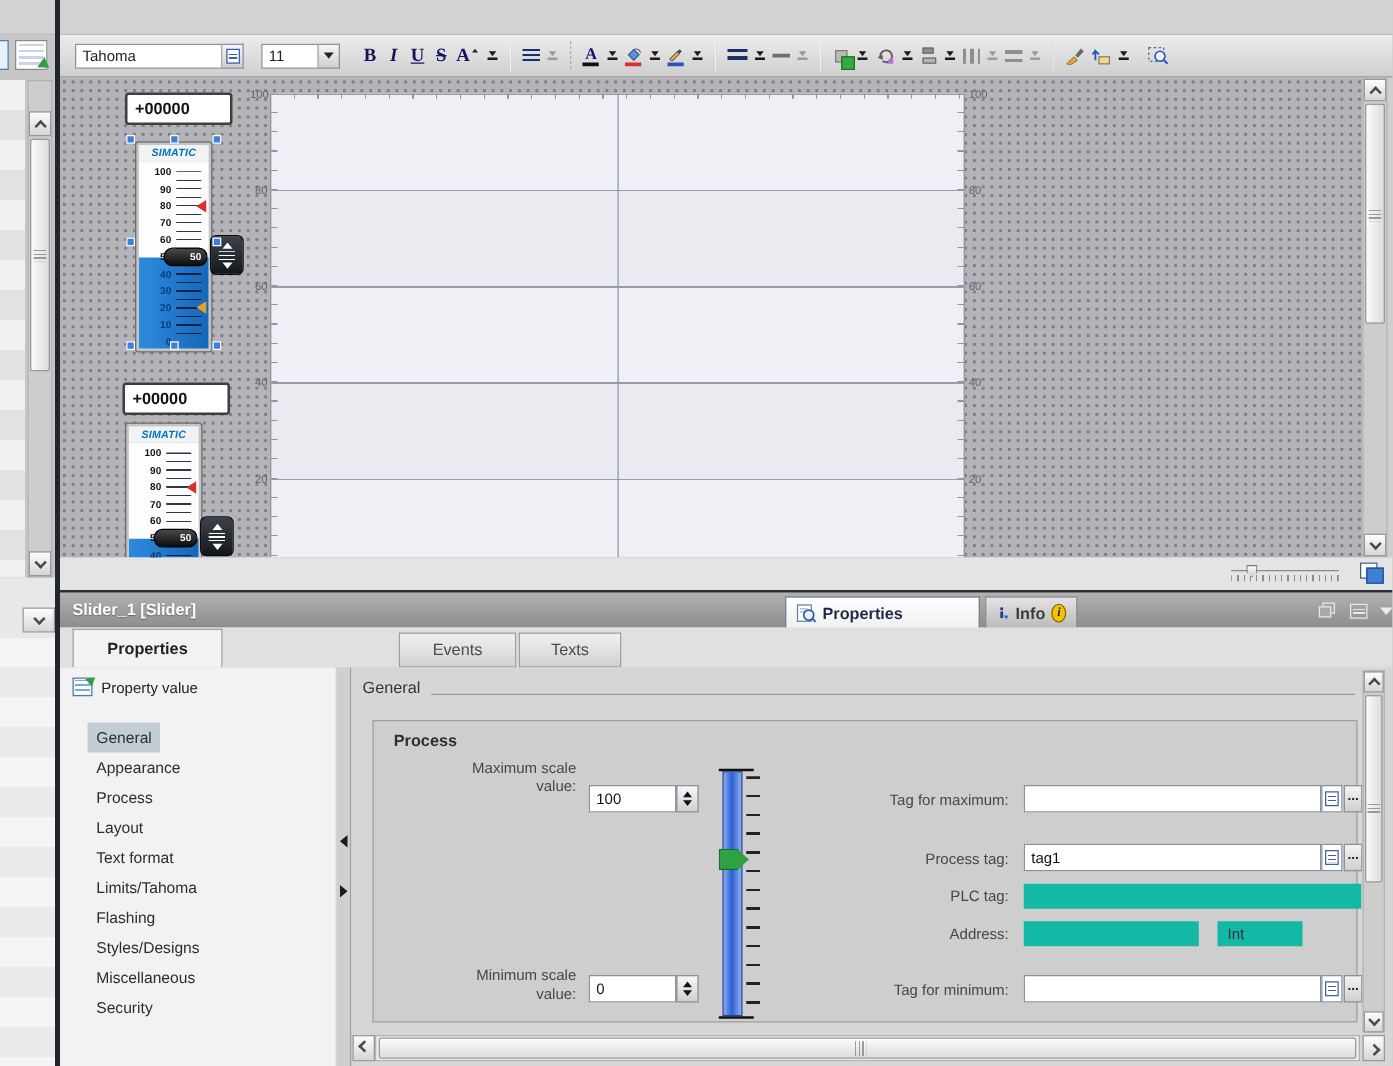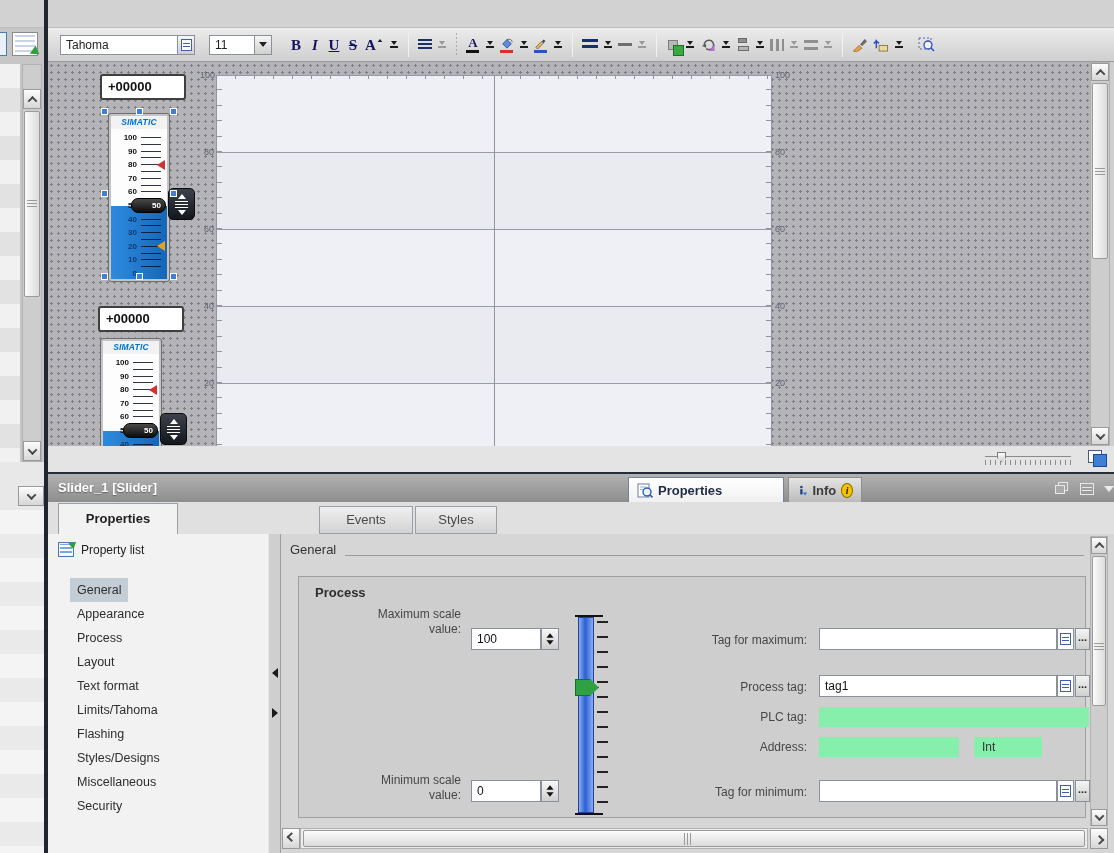--- a/index.html
+++ b/index.html
@@ -134,21 +134,21 @@
   .form{position:absolute;left:233px;top:0;width:809px;height:292px;background:#d6d6d6;}
   .form-head{position:absolute;left:9px;top:8px;font-size:13px;color:#333;}
   .form-rule{position:absolute;left:64px;top:21px;right:6px;height:1px;background:#9a9a9a;}
   .groupbox{position:absolute;left:17px;top:42px;width:788px;height:242px;background:#cecece;border:1px solid #9e9e9e;}
   .grouptitle{position:absolute;left:16px;top:8px;font-weight:bold;font-size:13px;color:#2e2e2e;}
   .flabel{position:absolute;text-align:right;color:#474747;font-size:12px;}
   .finput{position:absolute;background:#fff;border:1px solid #8a919c;font-size:12px;line-height:20px;padding-left:5px;color:#111;}
   .fspin{position:absolute;width:18px;background:linear-gradient(#f8f8f8,#cfcfcf);border:1px solid #8a919c;display:flex;flex-direction:column;align-items:center;justify-content:center;gap:2px;}
   .fspin .tri-up{border-bottom-color:#111;transform:scale(.9);}
   .fspin .tri-dn{border-top-color:#111;transform:scale(.9);}
-  .fdisabled{position:absolute;background:#86efac;border:none;}
+  .fdisabled{position:absolute;background:#14b8a6;border:none;}
   .gridbtn{position:absolute;width:17px;background:#fff;border:1px solid #8a919c;display:flex;align-items:center;justify-content:center;}
   .dotsbtn{position:absolute;width:15px;background:linear-gradient(#f4f4f4,#cfcfcf);border:1px solid #8a919c;text-align:center;font-weight:bold;line-height:16px;font-size:11px;color:#222;}
   .pslider{position:absolute;left:526px;top:80px;width:44px;height:200px;}
   .pslider .cap{position:absolute;left:0;width:28px;height:2px;background:#111;}
   .pslider .bar{position:absolute;left:3px;top:2px;bottom:2px;width:16px;background:linear-gradient(90deg,#88aef2,#2c5fd2 45%,#88aef2);border:1px solid #24409a;}
   .pslider .pticks{position:absolute;left:22px;top:6px;bottom:6px;width:11px;background:repeating-linear-gradient(to bottom,#222 0 2px,transparent 2px 15px);}
   .pslider .phandle{position:absolute;left:0;top:64px;width:24px;height:17px;background:#2fa044;border:1px solid #14702a;clip-path:polygon(0 0,62% 0,100% 50%,62% 100%,0 100%);}
 </style>
 </head>
 <body>
@@ -490,29 +490,29 @@
       <span class="b1"></span>
       <span class="b2"></span>
     </div>
   <div style="position:absolute;left:1032px;top:9px;" class="winicon-list"></div>
   <div style="position:absolute;left:1056px;top:12px;" class="winicon-chev"></div>
 </div>
 
 <div class="insp-tabs">
   <div class="card-tab active" style="left:10px;width:120px;">Properties</div>
   <div class="card-tab" style="left:271px;width:94px;">Events</div>
-  <div class="card-tab" style="left:367px;width:82px;">Styles</div>
+  <div class="card-tab" style="left:367px;width:82px;">Texts</div>
 </div>
 
 <div class="insp-body">
 
   <div class="plist">
     <div class="plist-head">
       <span class="plist-ic"></span>
-      <span>Property list</span>
+      <span>Property value</span>
     </div>
     <div class="pl-items">
         <div>General</div>
         <div>Appearance</div>
         <div>Process</div>
         <div>Layout</div>
         <div>Text format</div>
         <div>Limits/Tahoma</div>
         <div>Flashing</div>
         <div>Styles/Designs</div>

